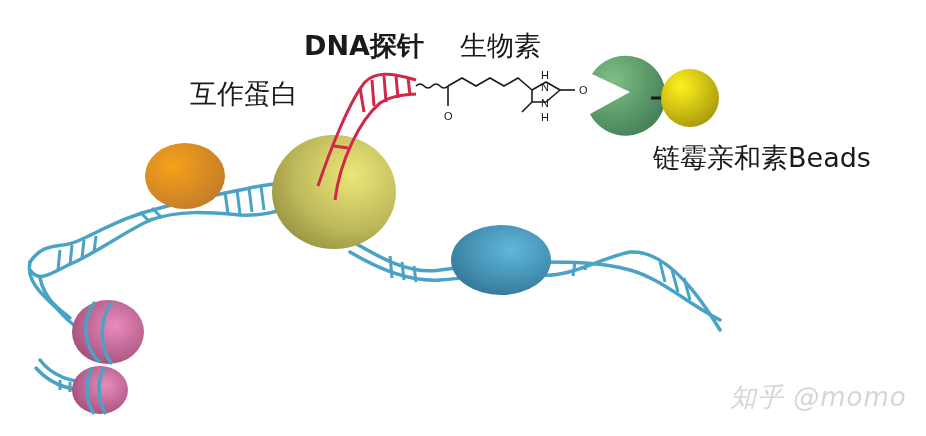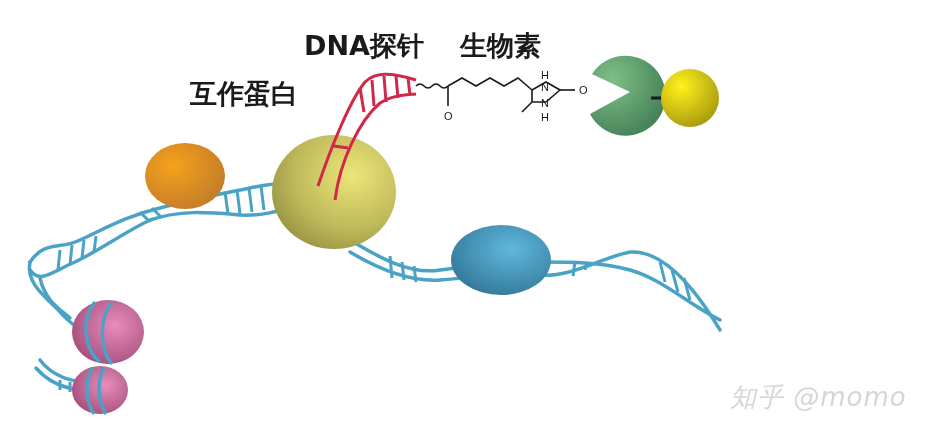--- a/index.html
+++ b/index.html
@@ -1,18 +1,18 @@
 <!DOCTYPE html>
 <html><head>
 <meta charset="utf-8">
 <style>
   html,body{margin:0;padding:0;background:#ffffff;}
   body{width:926px;height:436px;position:relative;overflow:hidden;font-family:"DejaVu Sans","Liberation Sans",sans-serif;}
   #stage{position:absolute;left:0;top:0;width:926px;height:436px;}
-  .label{position:absolute;color:#1a1a1a;white-space:nowrap;font-weight:bold;}
+  .label{position:absolute;color:#1a1a1a;white-space:nowrap;}
   .lbl-probe{left:304px;top:28px;font-size:27px;font-weight:700;}
   .lbl-biotin{left:460px;top:28px;font-size:27px;}
   .lbl-protein{left:190px;top:76px;font-size:27px;}
   .lbl-beads{left:653px;top:140px;font-size:27px;}
   .watermark{position:absolute;left:730px;top:380px;font-size:26px;color:#d6d6d6;letter-spacing:1px;font-style:italic;}
 </style>
 </head>
 <body>
 
 <div id="stage">
@@ -123,14 +123,15 @@
   </g>
 
   <path d="M630,92 L592,74 A40,40 0 1 1 590,114 Z" transform="translate(0,0)" fill="url(#gGreen)"></path>
   <line x1="651" y1="98" x2="662" y2="98" stroke="#1a1a1a" stroke-width="3"></line>
   <circle cx="690" cy="98" r="29" fill="url(#gBead)"></circle>
 </svg>
 
 <div class="label lbl-probe">DNA探针</div>
 <div class="label lbl-biotin">生物素</div>
 <div class="label lbl-protein">互作蛋白</div>
+<div class="label lbl-beads">链霉亲和素Beads</div>
 <div class="watermark">知乎 @momo</div>
 </div>
 
 </body></html>

